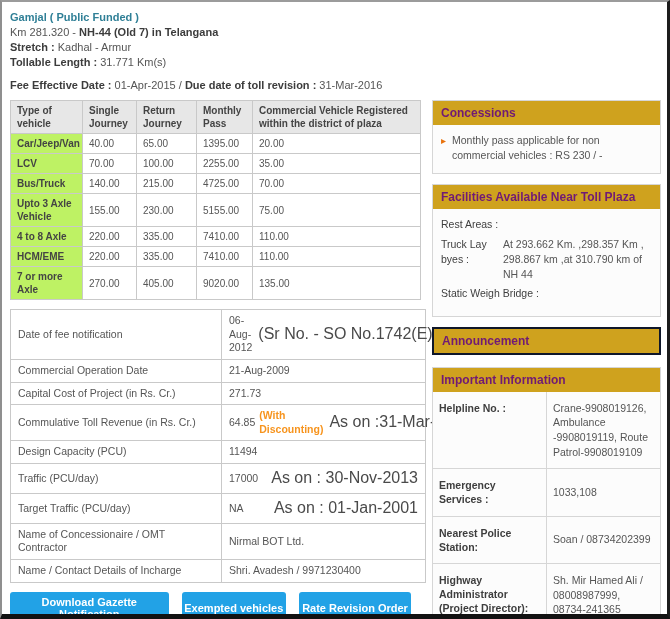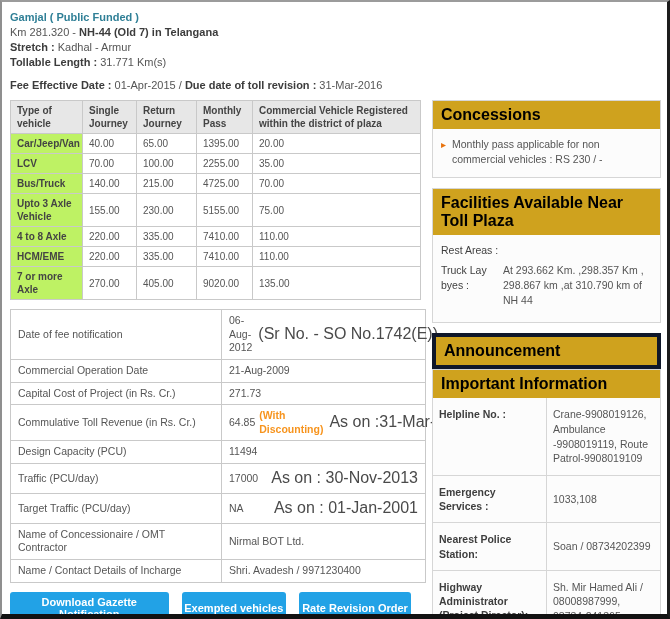--- a/index.html
+++ b/index.html
@@ -36,22 +36,22 @@
   .val-highlight { color:#f7941e; font-weight:bold; margin-left:4px; }
   .val-note { margin-left:auto; color:#4a4a4a; padding-left:6px; white-space:nowrap; font-size:16px; }
   
   .btn-row { display:flex; margin-top:9px; }
   .btn { background:#22a2e6; color:#fff; font-weight:bold; font-size:11px; text-align:center;
          padding:4px 0; border-radius:3px; border:none; cursor:pointer; margin-right:13px;
          font-family:"Liberation Sans", sans-serif; }
   .btn-1 { width:170px; } .btn-2 { width:120px; } .btn-3 { width:112px; } .btn-4 { width:150px; }
   
   .panel { border:1px solid #d6d6d6; background:#fcfcfc; margin-bottom:10px; }
-  .panel-header { background:#cfa21e; color:#000000; font-weight:bold; font-size:16px; padding:5px 8px; }
-  .panel-header.standalone { border:4px solid #0f172a; }
+  .panel-header { background:#cfa21e; color:#701a75; font-weight:bold; font-size:12px; padding:5px 8px; }
+  .panel-header.standalone { margin-bottom:12px; border:2px solid #0f172a; }
   .panel-body { padding:8px 7px 10px 8px; font-size:10.5px; line-height:1.45; color:#555; }
   .bullet-item { display:flex; }
   .bullet-arrow { color:#e8720c; margin-right:6px; font-size:10px; line-height:1.5; }
   .fac-row { display:grid; grid-template-columns:62px 1fr; margin-bottom:4px; }
   .fac-label { font-weight:normal; color:#3e3e3e; }
   .fac-value { color:#555; }
   
   .info-table { font-size:10.5px; }
   .info-row { display:grid; grid-template-columns:113px 1fr; border-top:1px solid #d6d6d6; }
   .info-row:first-child { border-top:none; }
@@ -262,20 +262,23 @@
       <div class="panel">
         <div class="panel-header">Facilities Available Near Toll Plaza</div>
         <div class="panel-body">
           <div class="fac-row">
             <span class="fac-label" style="grid-column:1 / span 2;">Rest Areas :</span>
           </div>
           <div class="fac-row">
             <span class="fac-label">Truck Lay byes :</span>
             <span class="fac-value">At 293.662 Km. ,298.357 Km , 298.867 km ,at 310.790 km of NH 44</span>
           </div>
+          <div class="fac-row">
+            <span class="fac-label" style="grid-column:1 / span 2; white-space:nowrap;">Static Weigh Bridge :</span>
+          </div>
         </div>
       </div>
 
       <div class="panel-header standalone">Announcement</div>
 
       <div class="panel" style="margin-bottom:0;">
         <div class="panel-header">Important Information</div>
         <div class="info-table">
           <div class="info-row">
             <div class="info-label">Helpline No. :</div>

